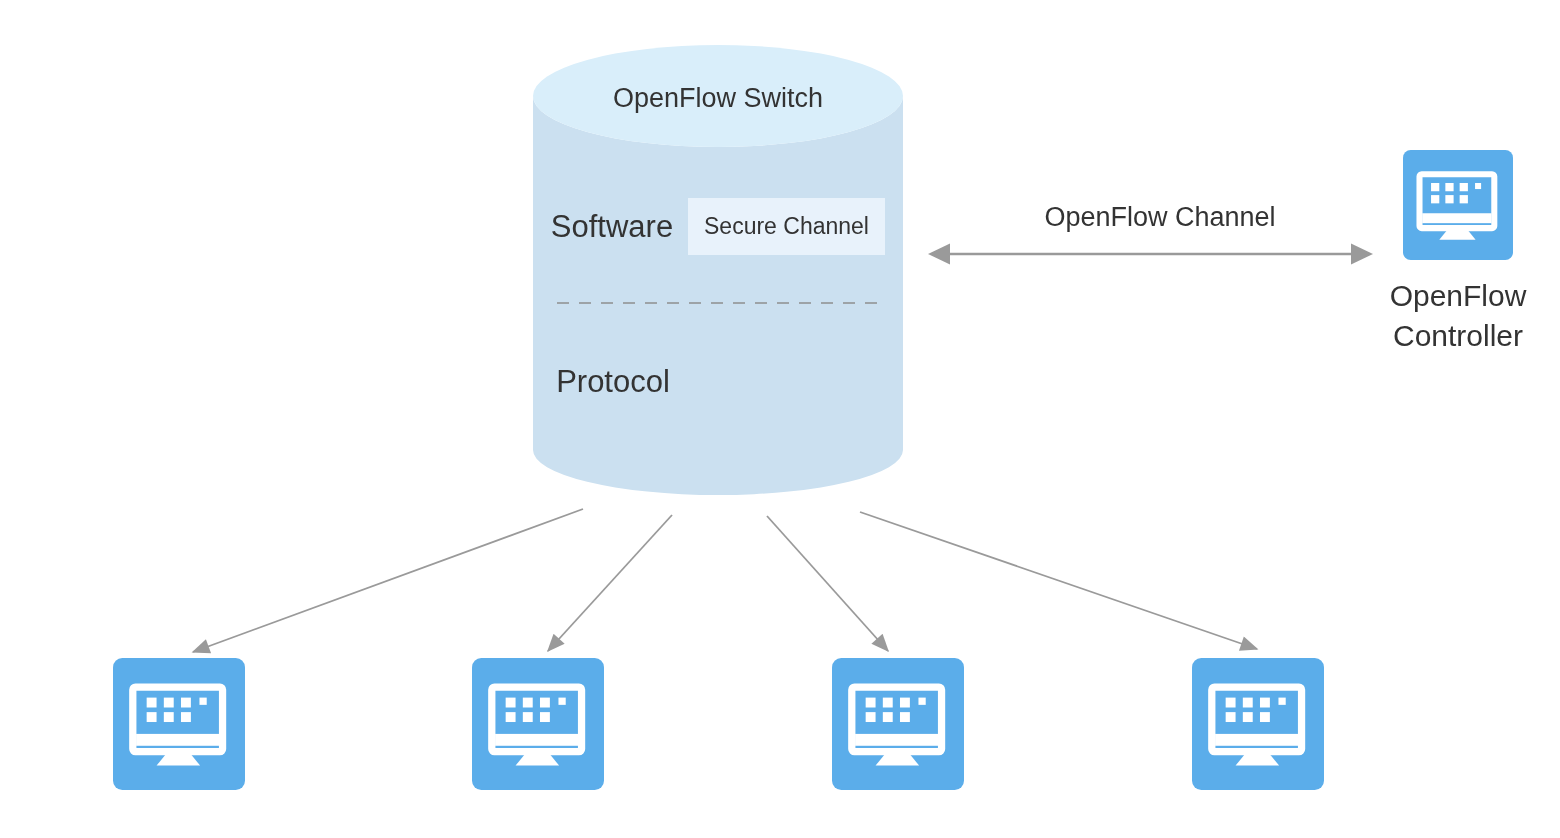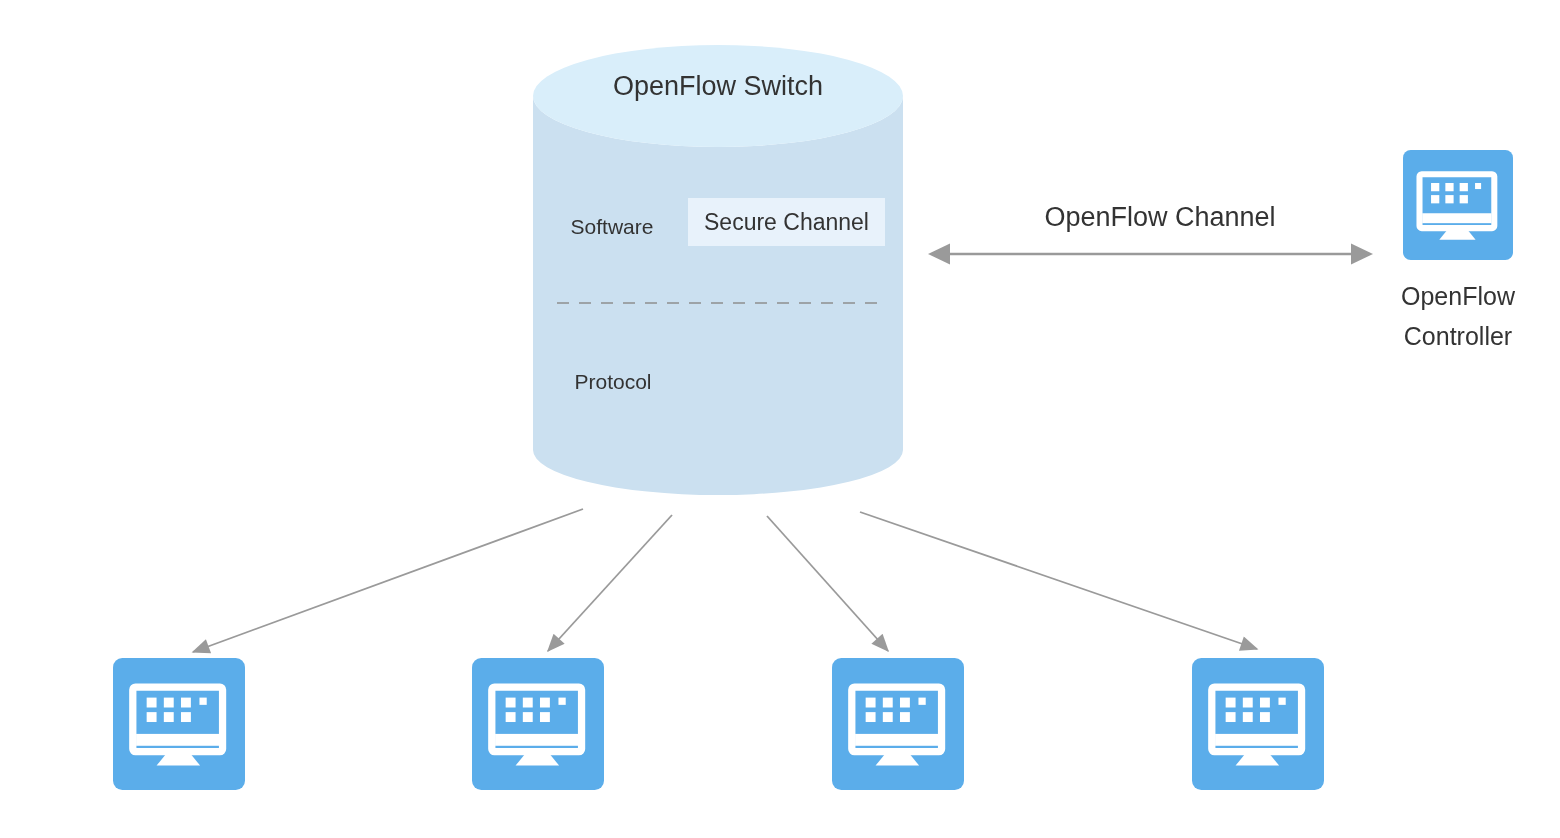--- a/index.html
+++ b/index.html
@@ -15,31 +15,31 @@
   .divider{stroke:var(--divider-gray);stroke-width:1.6;stroke-dasharray:12 10;fill:none}
 
   
   .conn{stroke:var(--arrow-gray);stroke-width:2.6}
   .fan{stroke:var(--arrow-gray);stroke-width:1.8;fill:none}
   .head{fill:var(--arrow-gray)}
   #ah path{fill:var(--arrow-gray)}
 
   
   .t{position:absolute;white-space:nowrap}
-  .switch-title{left:718px;top:86px;transform:translate(-50%,-50%);font-size:27px}
-  .lbl{font-size:21px;transform:translate(-50%,-50%)}
+  .switch-title{left:718px;top:98px;transform:translate(-50%,-50%);font-size:27px}
+  .lbl{font-size:31px;transform:translate(-50%,-50%)}
   .lbl-software{left:612px;top:227px}
   .lbl-hardware{left:613px;top:382px}
-  .panel{position:absolute;left:688px;width:197px;height:48px;background:var(--panel-bg);
+  .panel{position:absolute;left:688px;width:197px;height:57px;background:var(--panel-bg);
          display:flex;align-items:center;justify-content:center;font-size:23px}
   .panel-secure{top:198px}
   .panel-flow{top:353px}
   .protocol-label{left:1160px;top:217px;transform:translate(-50%,-50%);font-size:27px}
   .controller-label{left:1458px;top:276px;transform:translateX(-50%);
-                    font-size:25px;line-height:40px;text-align:center}
+                    font-size:30px;line-height:40px;text-align:center}
 
   
   .pc{position:absolute;display:block}
   .pc-bg{fill:var(--icon-blue)}
   .pc-screen{fill:none;stroke:var(--icon-white);stroke-width:5.5}
   .pc-white{fill:var(--icon-white)}
   .controller-icon{left:1403px;top:150px;width:110px;height:110px}
   .host{top:658px;width:132px;height:132px}
   .host1{left:113px}.host2{left:472px}.host3{left:832px}.host4{left:1192px}
 </style>

